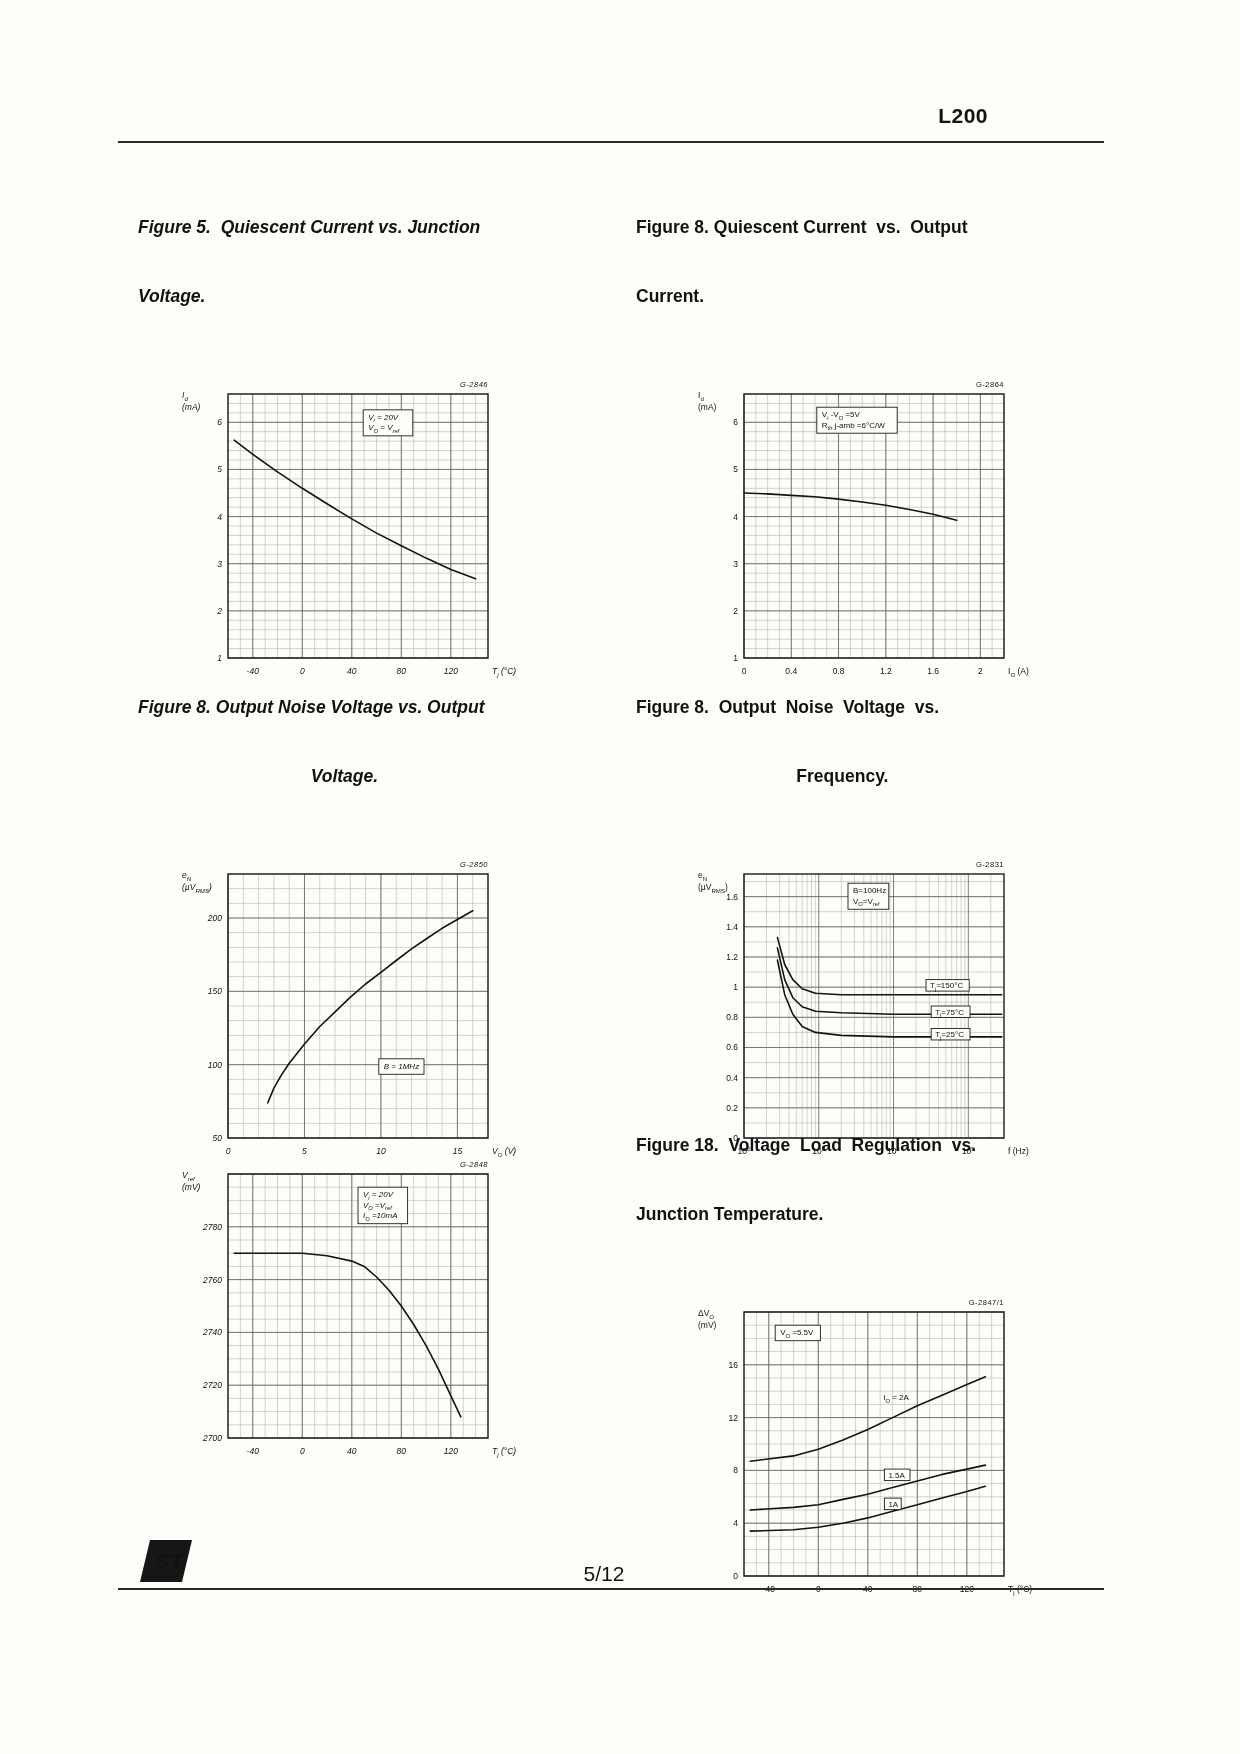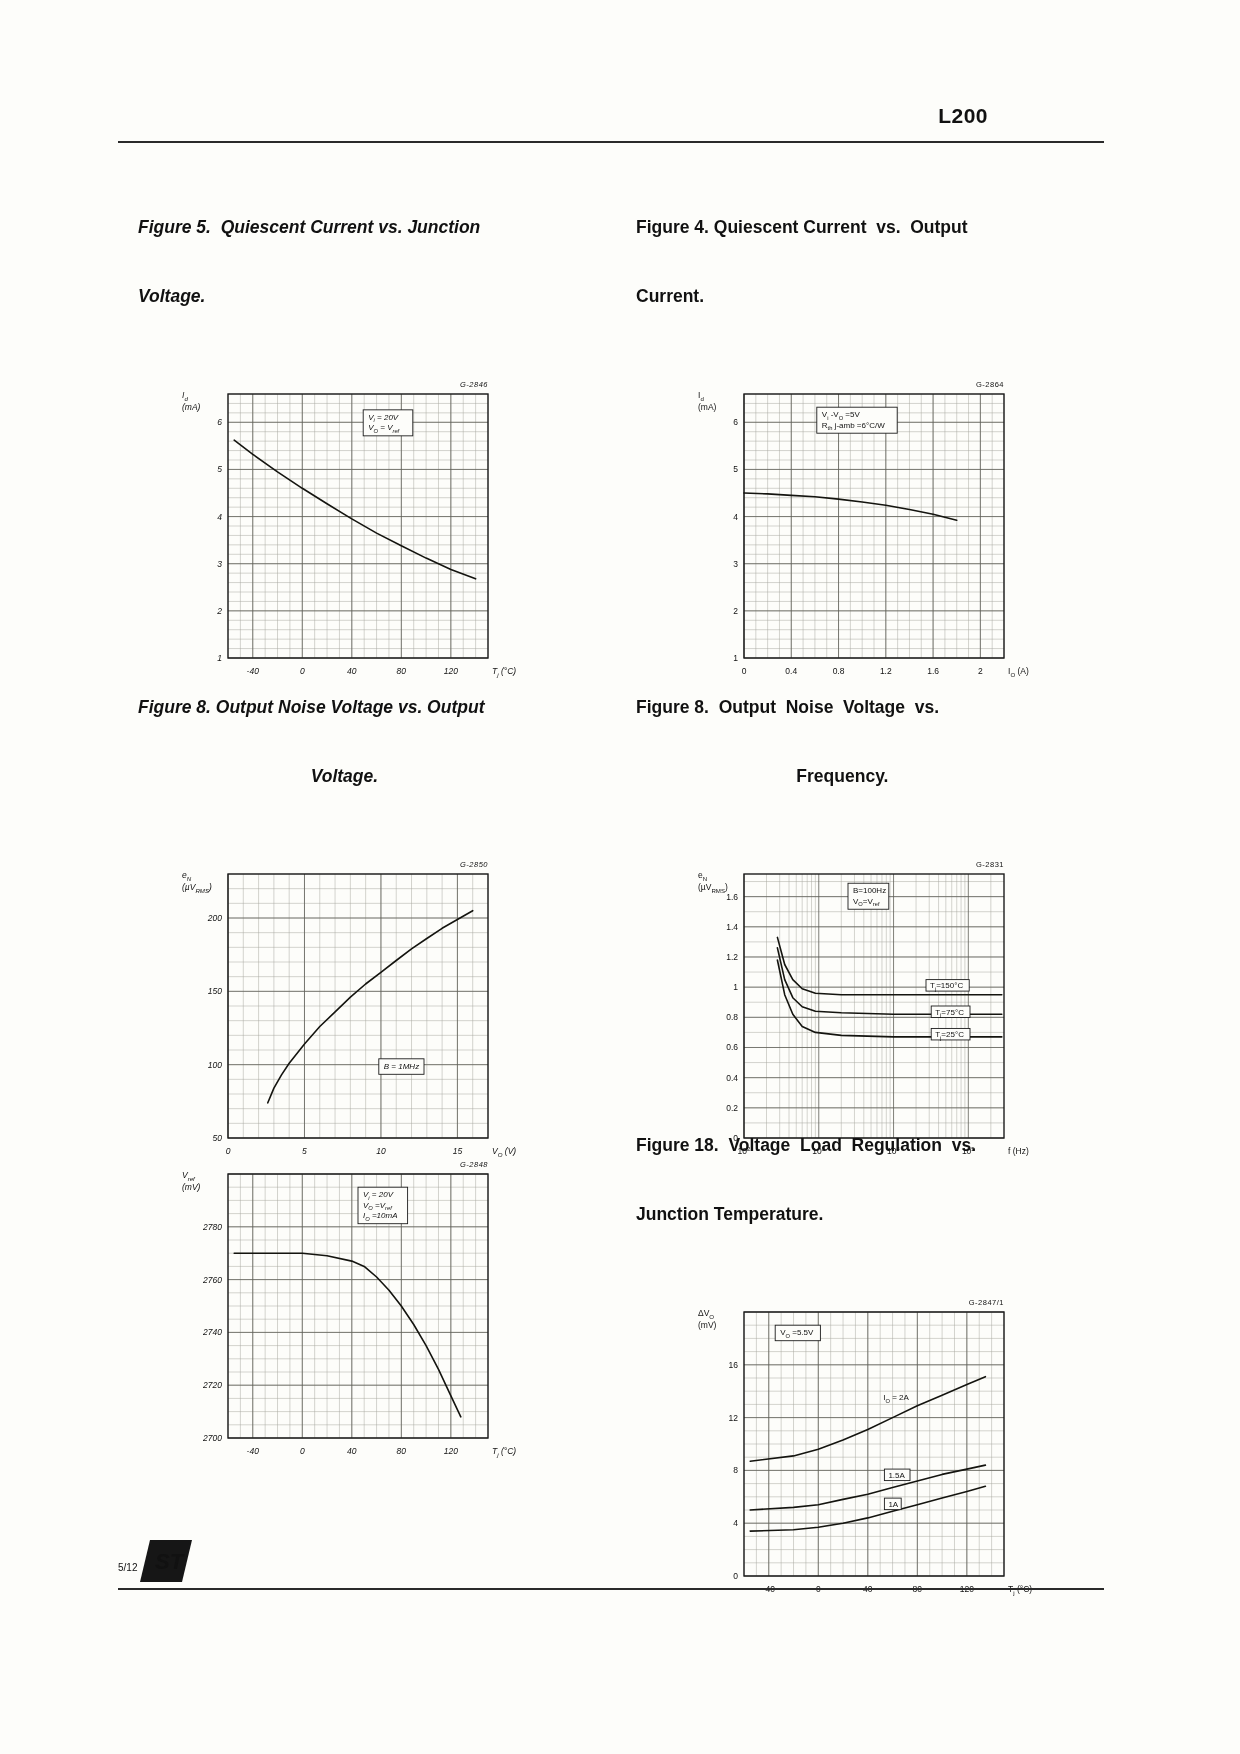--- a/index.html
+++ b/index.html
@@ -13,21 +13,21 @@
   .row-1{top:170px;}
   .row-2{top:650px;}
   .row-3{top:1088px;}
   .fig-title{font-size:17.5px;font-weight:bold;line-height:23px;white-space:pre-wrap;}
   .fig-title .center{display:block;width:86%;text-align:center;}
   .chart{display:block;margin-top:16px;}
   .col-left .chart{margin-left:38px;}
   .col-right .chart{margin-left:56px;}
   .st-logo{position:absolute;left:138px;top:1538px;width:56px;height:46px;}
   .footer-rule{position:absolute;top:1588px;left:118px;width:986px;height:0;border-top:2px solid #2a2a2a;}
-  .page-num{position:absolute;top:1562px;left:118px;width:986px;text-align:left;font-size:10px;}
+  .page-num{position:absolute;top:1562px;left:118px;width:986px;text-align:center;font-size:21px;}
   .page-num span{margin-right:14px;}
   svg text{fill:#111;}
 </style>
 </head>
 <body>
 
 <div class="page">
 
   <div class="doc-code"><span>L200</span></div>
   <div class="header-rule"></div>
@@ -122,21 +122,21 @@
         <text x="46" y="102.42857142857142" text-anchor="end" font-size="8.5"><tspan dy="0">5</tspan></text>
         <text x="46" y="55.28571428571428" text-anchor="end" font-size="8.5"><tspan dy="0">6</tspan></text>
         <rect x="187.20000000000002" y="39.84" width="49.6" height="26" fill="#fdfdfa" stroke="#1c1c1c" stroke-width="0.9"></rect>
         <text x="192.20000000000002" y="49.84" font-size="8"><tspan dy="0">V</tspan><tspan dy="2.6" font-size="5.76">i</tspan><tspan dy="-2.6"> = 20V</tspan></text>
         <text x="192.20000000000002" y="60.34" font-size="8"><tspan dy="0">V</tspan><tspan dy="2.6" font-size="5.76">O</tspan><tspan dy="-2.6"> = V</tspan><tspan dy="2.6" font-size="5.76">ref</tspan></text>
       </svg>
   </section>
 
   <section class="figure col-right row-1">
     <div class="fig-title">
-      <div>Figure 4. Quiescent Current  vs.  Output</div>
+      <div>Figure 8. Quiescent Current  vs.  Output</div>
       <div>Current.</div>
     </div>
     <svg class="chart" viewBox="0 0 348 324" width="348" height="324">
         <g stroke="#a9a9a1" stroke-width="0.5">
           <line x1="52" y1="24" x2="52" y2="288"></line>
           <line x1="63.81818181818182" y1="24" x2="63.81818181818182" y2="288"></line>
           <line x1="75.63636363636364" y1="24" x2="75.63636363636364" y2="288"></line>
           <line x1="87.45454545454547" y1="24" x2="87.45454545454547" y2="288"></line>
           <line x1="99.27272727272728" y1="24" x2="99.27272727272728" y2="288"></line>
           <line x1="111.0909090909091" y1="24" x2="111.0909090909091" y2="288"></line>

